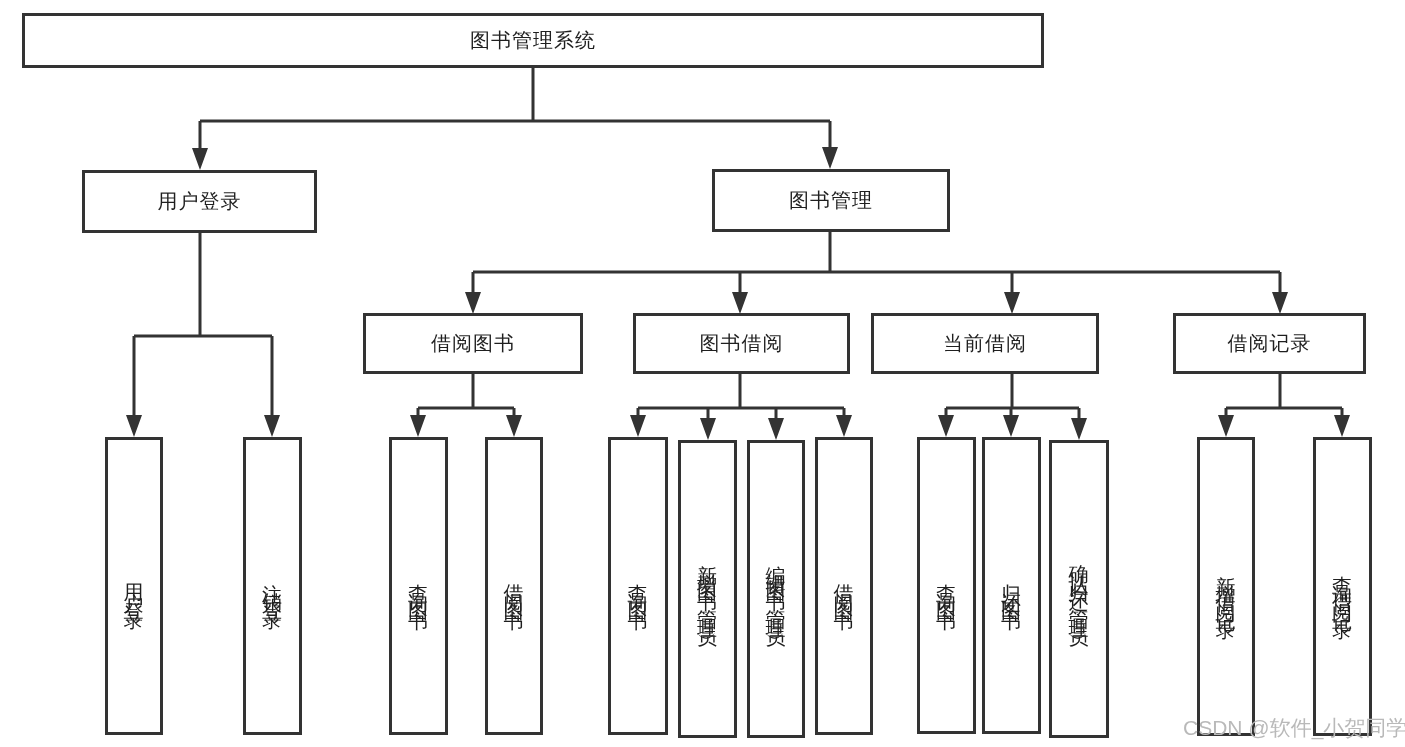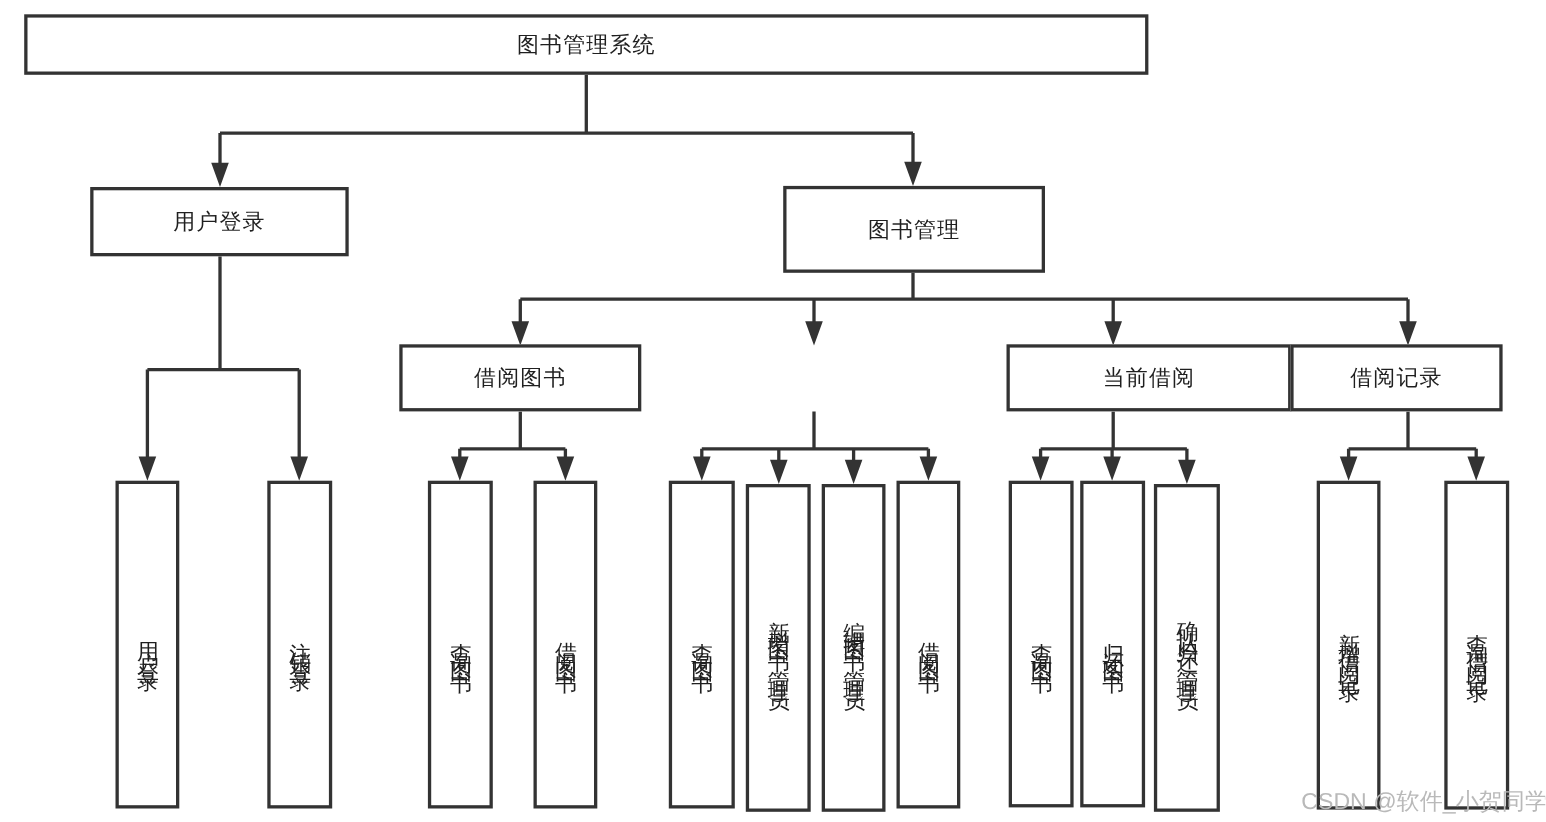--- a/index.html
+++ b/index.html
@@ -86,28 +86,31 @@
     </g>
   </svg>
 
   <div class="node h" style="left:22px;top:13px;width:1022px;height:55px">
     <span class="label">图书管理系统</span>
   </div>
 
   <div class="node h" style="left:82px;top:170px;width:235px;height:63px">
     <span class="label">用户登录</span>
   </div>
-  <div class="node h" style="left:712px;top:169px;width:238px;height:79px">
+  <div class="node h" style="left:712px;top:169px;width:238px;height:63px">
     <span class="label">图书管理</span>
   </div>
 
   <div class="node h" style="left:363px;top:313px;width:220px;height:61px">
     <span class="label">借阅图书</span>
   </div>
-  <div class="node h" style="left:915px;top:313px;width:259px;height:61px">
+  <div class="node h" style="left:633px;top:313px;width:217px;height:61px">
+    <span class="label">图书借阅</span>
+  </div>
+  <div class="node h" style="left:871px;top:313px;width:228px;height:61px">
     <span class="label">当前借阅</span>
   </div>
   <div class="node h" style="left:1173px;top:313px;width:193px;height:61px">
     <span class="label">借阅记录</span>
   </div>
 
   <div class="node v" style="left:105px;top:437px;width:58px;height:298px">
     <span class="label">用户登录</span>
   </div>
   <div class="node v" style="left:243px;top:437px;width:59px;height:298px">

